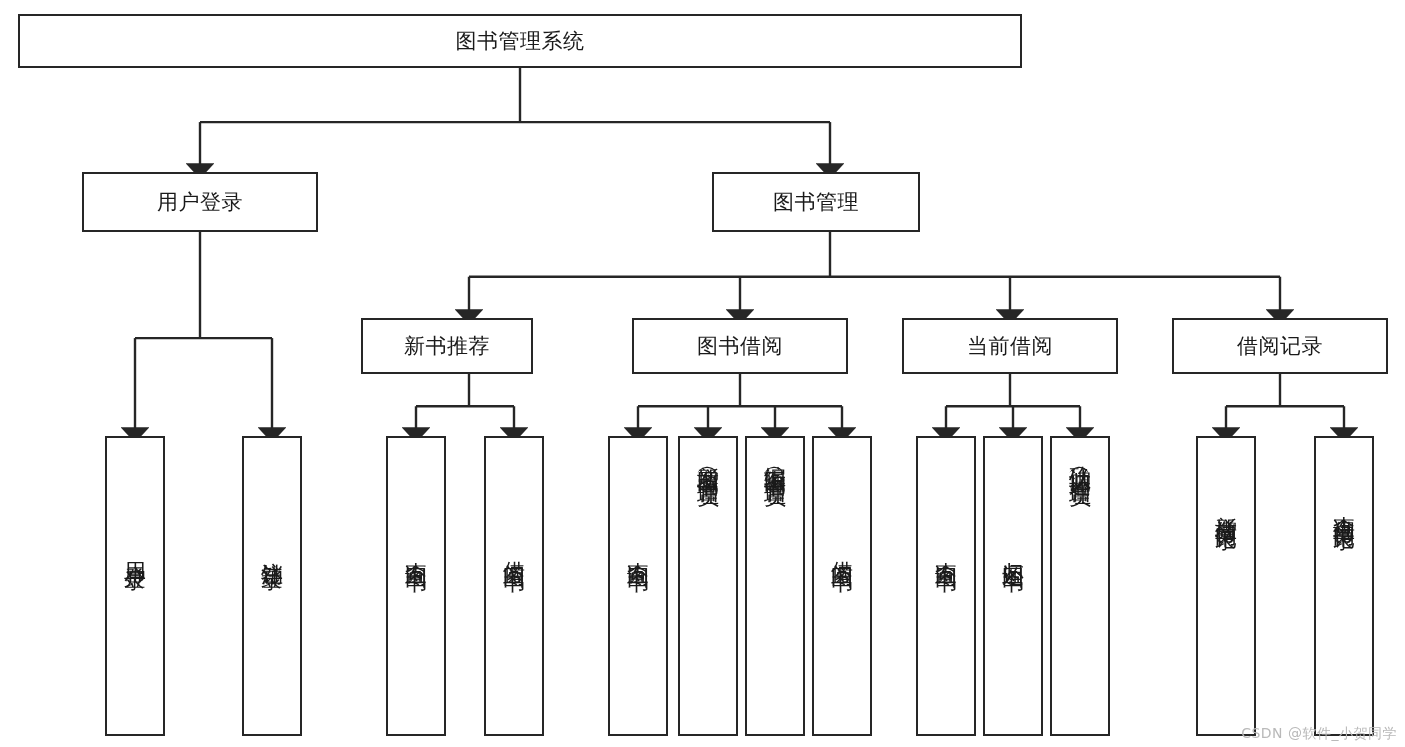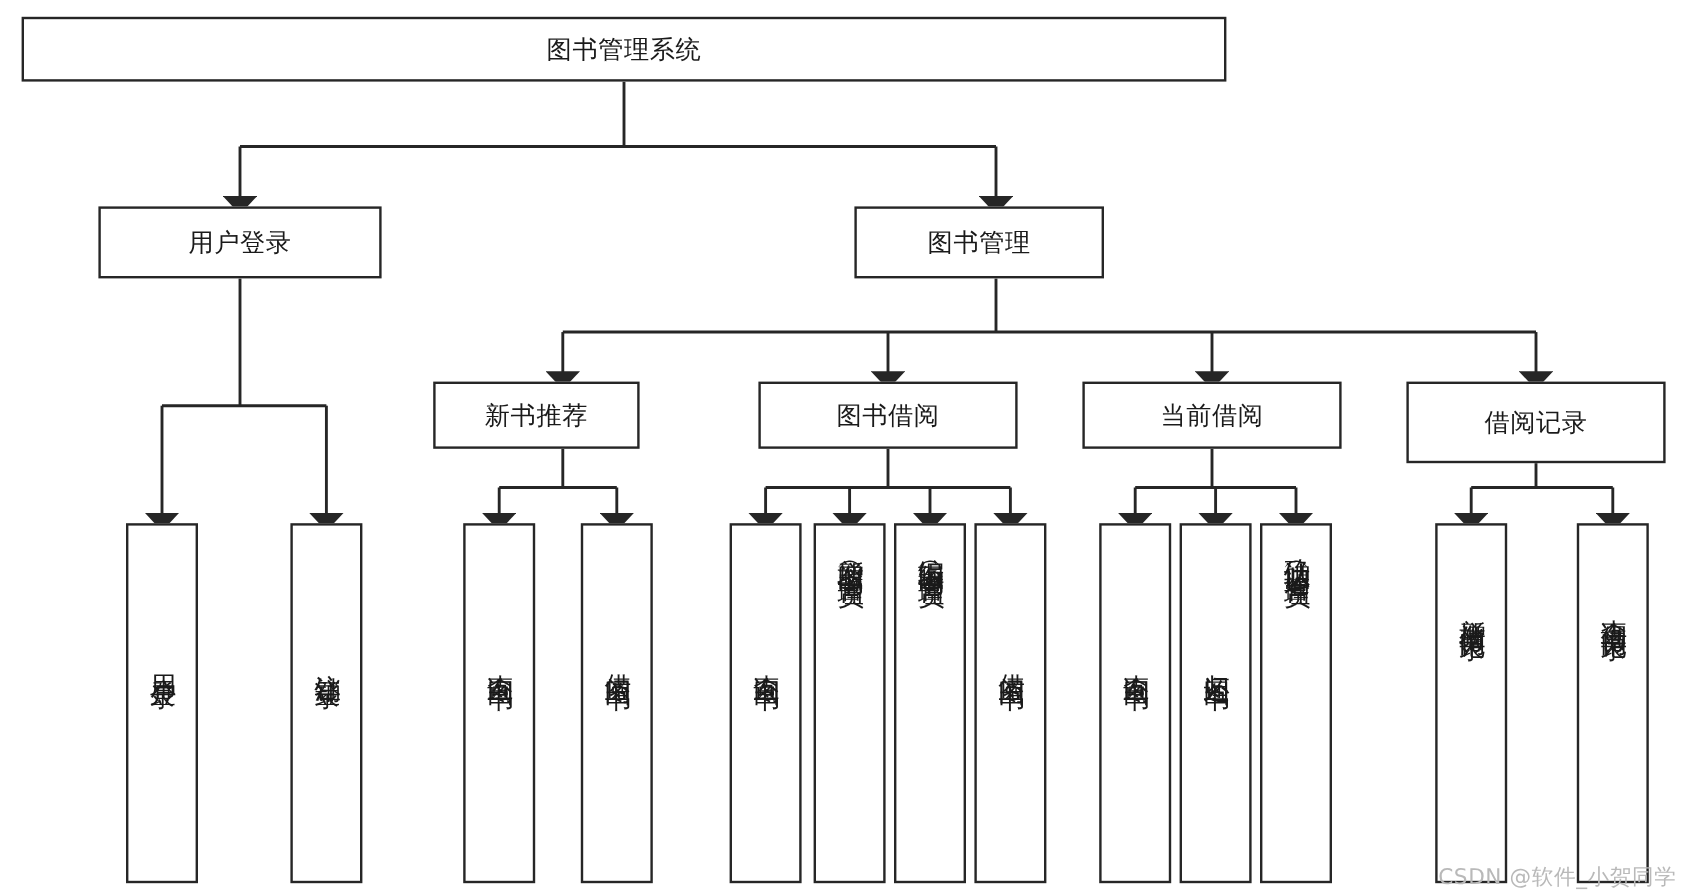--- a/index.html
+++ b/index.html
@@ -64,21 +64,21 @@
   .node.vertical.mid3 .label {
     padding-top: 54px;
   }
   .node.vertical.top .label {
     padding-top: 4px;
   }
   .watermark {
     position: absolute;
     right: 8px;
     bottom: 4px;
-    font-size: 18px;
+    font-size: 14px;
     color: #b9b9b9;
     letter-spacing: 0.5px;
     white-space: nowrap;
   }
 </style>
 </head>
 <body>
 
 <div id="canvas">
   <svg class="edges" viewBox="0 0 1405 747">
@@ -136,21 +136,21 @@
       </div>
       <div class="node horizontal" style="left: 361px; top: 318px; width: 172px; height: 56px;">
         <span class="label">新书推荐</span>
       </div>
       <div class="node horizontal" style="left: 632px; top: 318px; width: 216px; height: 56px;">
         <span class="label">图书借阅</span>
       </div>
       <div class="node horizontal" style="left: 902px; top: 318px; width: 216px; height: 56px; justify-content: center;">
         <span class="label">当前借阅</span>
       </div>
-      <div class="node horizontal" style="left: 1172px; top: 318px; width: 216px; height: 68px;">
+      <div class="node horizontal" style="left: 1172px; top: 318px; width: 216px; height: 56px;">
         <span class="label">借阅记录</span>
       </div>
       <div class="node vertical mid2" style="left: 105px; top: 436px; width: 60px; height: 300px;">
         <span class="label">用户登录</span>
       </div>
       <div class="node vertical mid2" style="left: 242px; top: 436px; width: 60px; height: 300px;">
         <span class="label">注销登录</span>
       </div>
       <div class="node vertical mid2" style="left: 386px; top: 436px; width: 60px; height: 300px;">
         <span class="label">查询图书</span>

